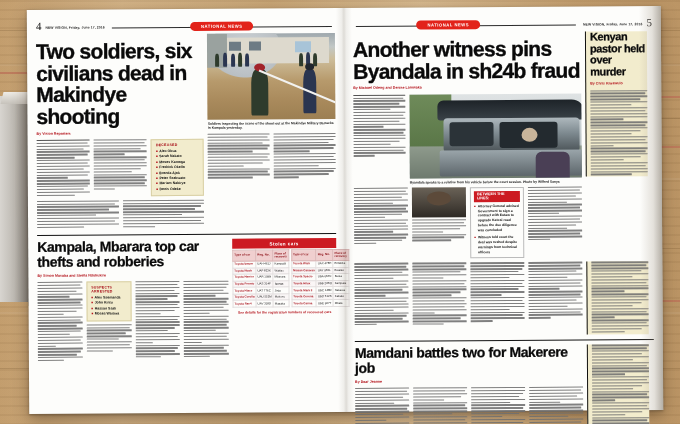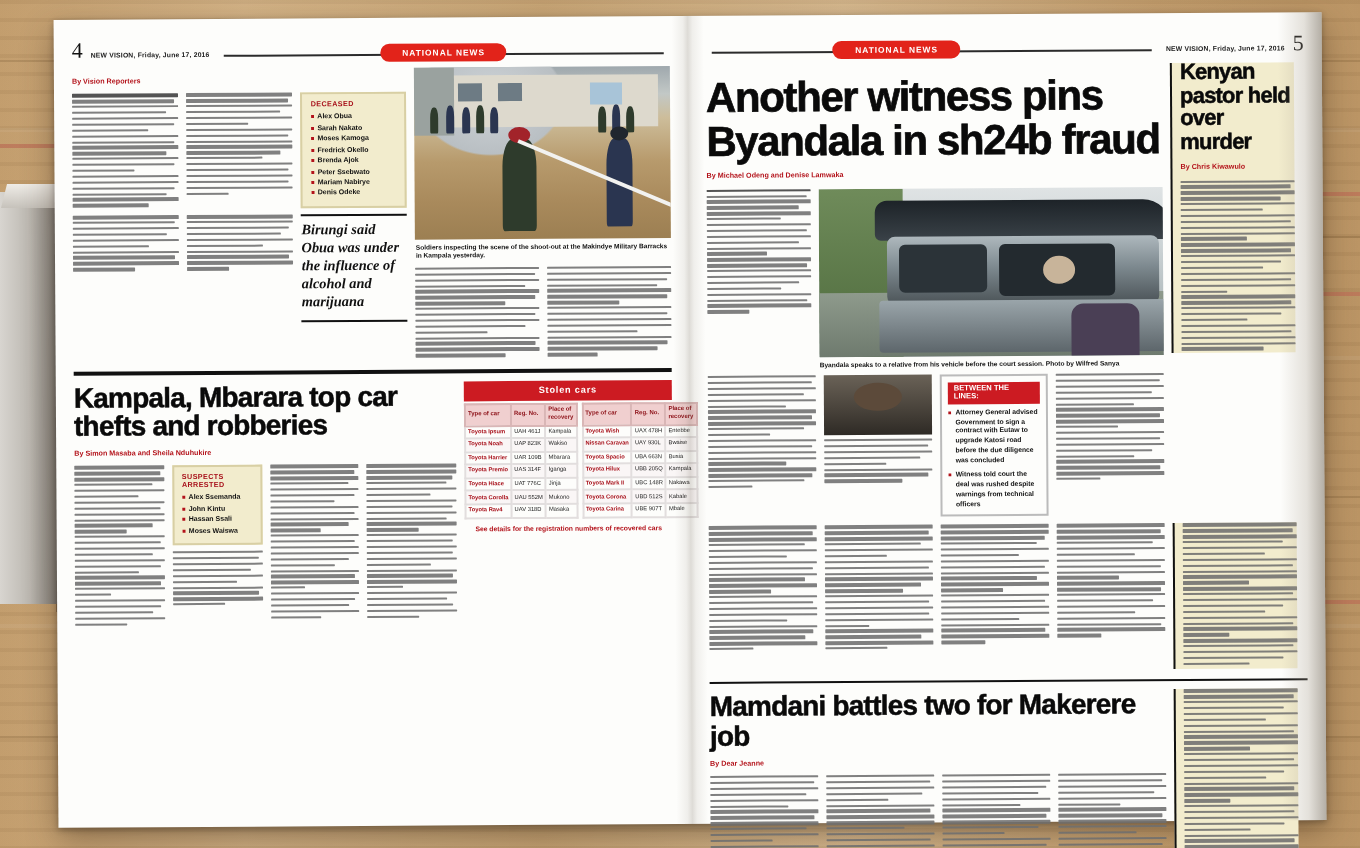--- a/index.html
+++ b/index.html
@@ -168,20 +168,21 @@
       <div class="folio">
         <span class="folio-num">4</span>
         <span class="folio-text">NEW VISION, Friday, June 17, 2016</span>
         <span class="folio-rule">
           <span class="section-tag">NATIONAL NEWS</span>
         </span>
       </div>
 
       <div class="cols" style="margin-top:4px;align-items:flex-start">
         <div style="width:168px">
+          <h1 class="head">Two soldiers, six civilians dead in Makindye shooting</h1>
           <div class="byline">By Vision Reporters</div>
 
           <div class="cols">
             <div class="col txt small">
               <i class="s1 dark"></i>
                 <i class="s2"></i>
                 <i class="s1"></i>
                 <i class="s3"></i>
                 <i class="s1"></i>
                 <i class="s2"></i>
@@ -254,23 +255,20 @@
               <i class="s1"></i>
                 <i class="s1"></i>
                 <i class="s2"></i>
                 <i class="s3"></i>
                 <i class="s1"></i>
                 <i class="s4"></i>
               <i class="s1"></i>
                 <i class="s2"></i>
                 <i class="s1"></i>
                 <i class="s6"></i>
-            </div>
-            <div class="col">
-              <div class="pullquote">Birungi said Obua was under the influence of alcohol and marijuana</div>
             </div>
           </div>
         </div>
 
         <div style="width:128px">
           <div class="photo" id="photo-soldiers">
             <div class="blg" style="left:18px;top:4px;width:104px;height:26px;background:#ddd9cd"></div>
             <div class="blg" style="left:22px;top:8px;width:12px;height:9px;background:#6d7b84"></div>
             <div class="blg" style="left:42px;top:8px;width:12px;height:9px;background:#6d7b84"></div>
             <div class="blg" style="left:88px;top:8px;width:16px;height:11px;background:#a8c4d8"></div>

